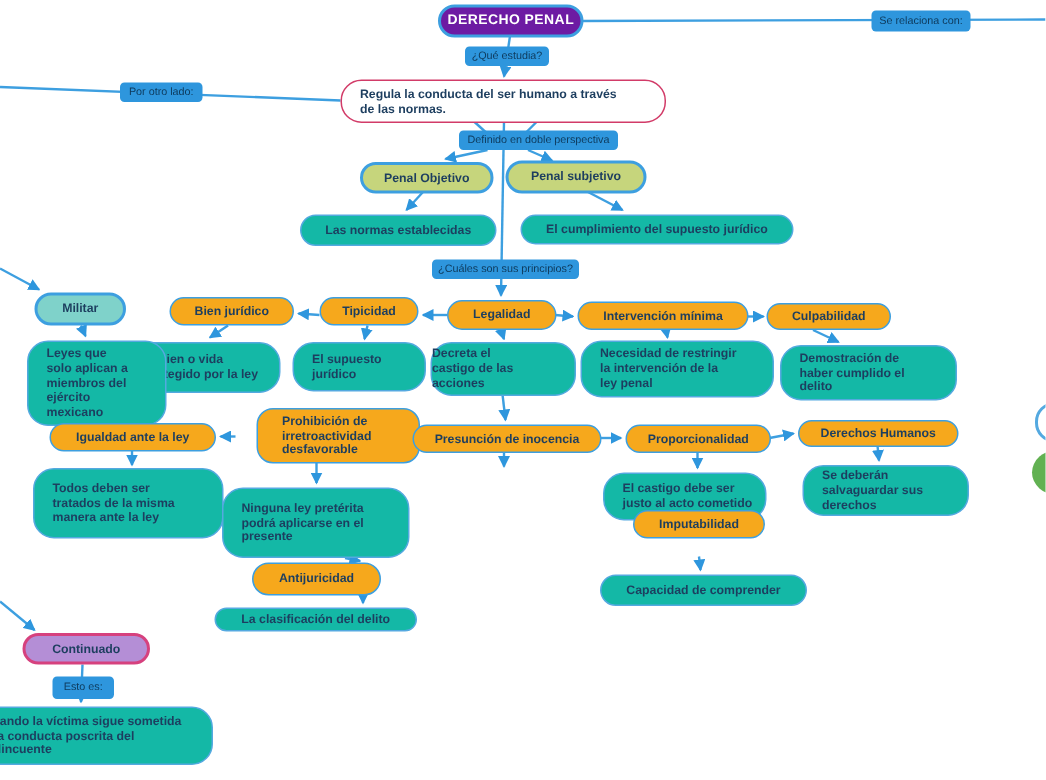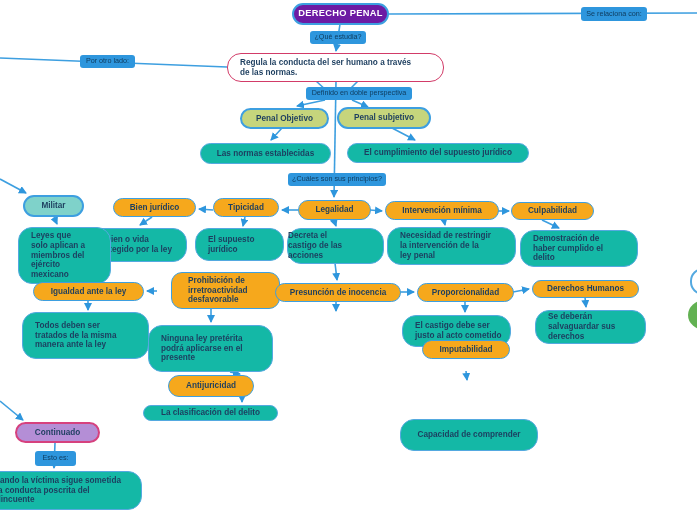--- a/index.html
+++ b/index.html
@@ -132,21 +132,21 @@
     <div class="node info left" style="left: 148px; top: 325px; width: 125px; height: 47px; padding-left: 12px;"><span>Ninguna ley pretérita
 podrá aplicarse en el
 presente</span></div>
     <div class="node info left" style="left: 402px; top: 315px; width: 109px; height: 32px; padding-left: 12px;"><span>El castigo debe ser
 justo al acto cometido</span></div>
     <div class="node info left" style="left: 535px; top: 310px; width: 111px; height: 34px; padding-left: 12px;"><span>Se deberán
 salvaguardar sus
 derechos</span></div>
     <div class="node orange center" style="left: 422px; top: 340px; width: 88px; height: 19px;"><span>Imputabilidad</span></div>
     <div class="node orange center" style="left: 168px; top: 375px; width: 86px; height: 22px;"><span>Antijuricidad</span></div>
-    <div class="node info center" style="left: 400px; top: 383px; width: 138px; height: 32px; margin-top: 36px;"><span>Capacidad de comprender</span></div>
+    <div class="node info center" style="left: 400px; top: 383px; width: 138px; height: 21px;"><span>Capacidad de comprender</span></div>
     <div class="node info center" style="left: 143px; top: 405px; width: 135px; height: 16px;"><span>La clasificación del delito</span></div>
     <div class="node lavender center" style="left: 15px; top: 422px; width: 85px; height: 21px;"><span>Continuado</span></div>
     <div class="node chip center" style="left: 35px; top: 451px; width: 41px; height: 15px; justify-content: center;">
       <span>Esto es:</span>
     </div>
     <div class="node info left" style="left: -24px; top: 471px; width: 166px; height: 39px; padding-left: 12px;"><span>Cuando la víctima sigue sometida
 a la conducta poscrita del
 delincuente</span></div>
     <div class="node frag-white center" style="left: 690px; top: 268px; width: 40px; height: 27px;"></div>
     <div class="node frag-green center" style="left: 688px; top: 300px; width: 34px; height: 30px;"></div>

